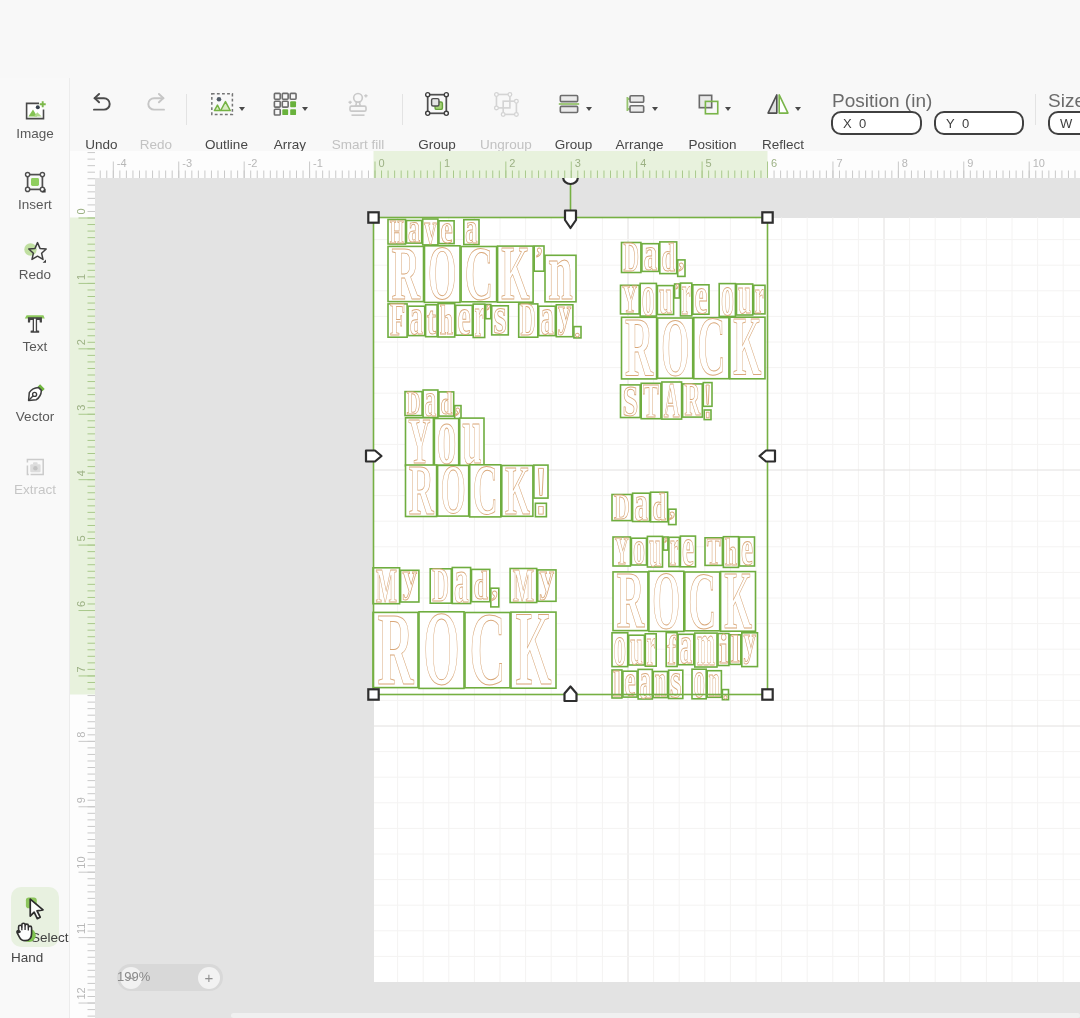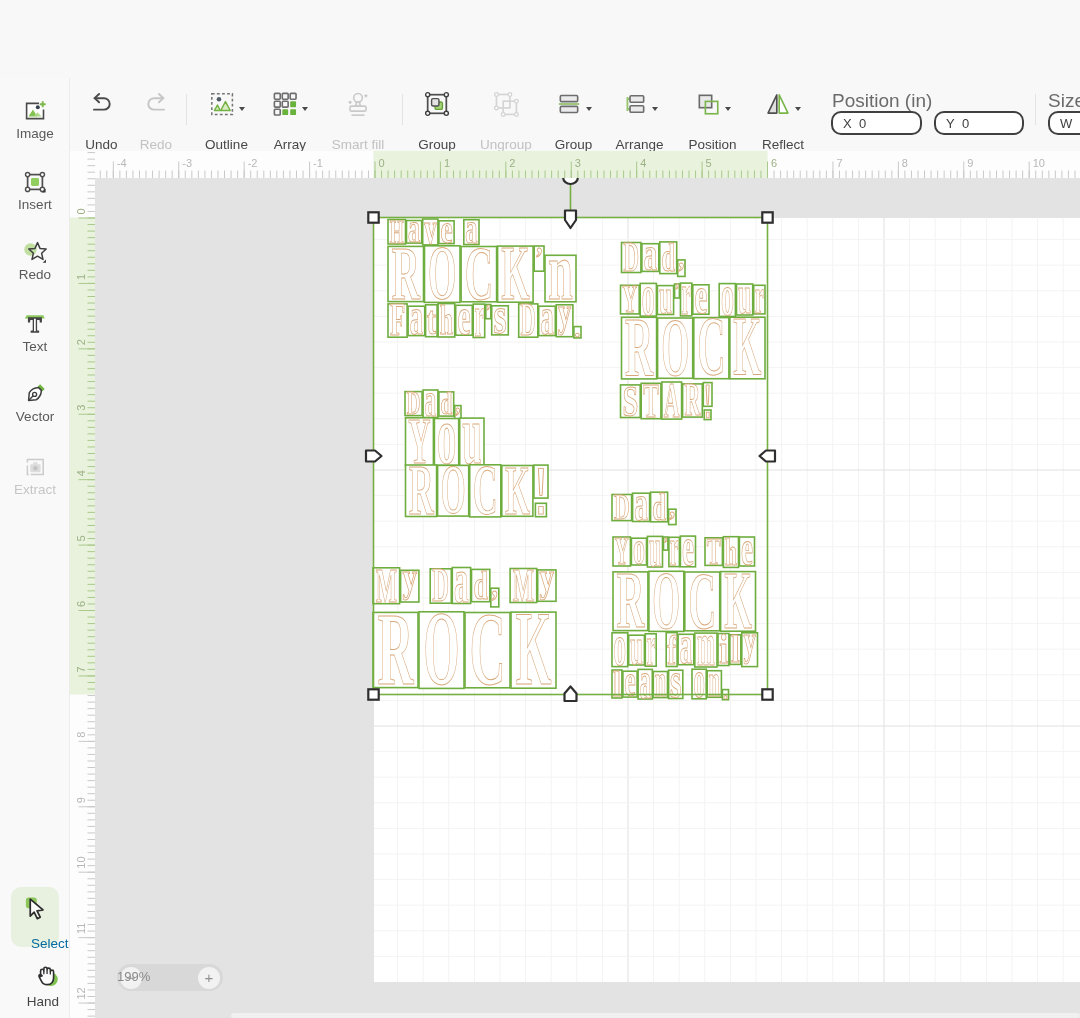--- a/index.html
+++ b/index.html
@@ -17,22 +17,22 @@
 .tlb { font-size:13.5px; margin-top:16px; white-space:nowrap; }
 .tsep { position:absolute; top:16px; width:1px; height:31px; background:#e3e3e3; }
 .flabel { position:absolute; top:12px; font-size:19px; color:#6b6b6b; white-space:nowrap; }
 .fbox { position:absolute; top:33px; height:24px; background:#fff; border:2px solid #404040; border-radius:10px; font-size:13px; color:#3d3d3d; line-height:22px; padding-left:10px; }
 #sidebar { position:absolute; left:0; top:78px; width:70px; height:940px; background:#f9f9f9; border-right:1px solid #ececec;text-decoration:underline; }
 .sbi { position:absolute; left:0; width:70px; text-align:center; }
 .sbi svg { display:block; margin:0 auto; }
 .slb { font-size:13.5px; margin-top:3px; }
 #selecttile { position:absolute; left:11px; top:809px; width:48px; height:60px; background:#e8f1e0; border-radius:10px; }
 #selecttile svg { display:block; margin:7px auto 0; }
-#selecttile .slb { color:#0369a1; margin-top:16px;padding-left:20px; }
-#handitem { position:absolute; left:11px; top:884px; width:48px; text-align:right; }
+#selecttile .slb { color:#404040; margin-top:10px;padding-left:20px; }
+#handitem { position:absolute; left:11px; top:840px; width:48px; text-align:left; }
 #handitem .slb { color:#454545; margin-top:2px; }
 #canvas { position:absolute; left:70px; top:178px; width:1010px; height:840px; background:#e3e3e3; }
 #artboard { position:absolute; left:304px; top:39.5px; width:706px; height:764.5px; background:#fff; }
 #overlay { position:absolute; left:0; top:0; }
 #zoompill { position:absolute; left:47px; top:786px; width:106px; height:27px; background:#d8d8d8; border-radius:14px; }
 .zbtn { position:absolute; top:2.5px; width:22px; height:22px; border-radius:50%; background:#f2f2f2; color:#8f8f8f; font-size:15px; text-align:center; line-height:21px; }
 #zoomtxt { position:absolute; left:0; width:106px; text-align:left; top:5px; font-size:13px; color:#8a8a8a; }
 #hscroll { position:absolute; left:161px; top:835px; width:849px; height:5px; background:#f0f0f0; border-radius:3px; }
 </style></head>
 <body>

